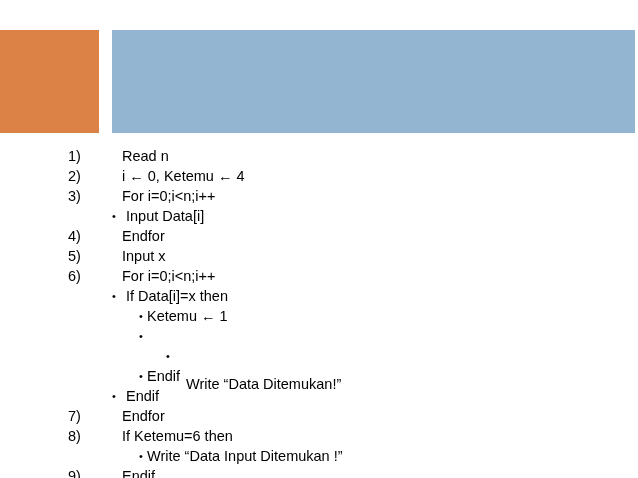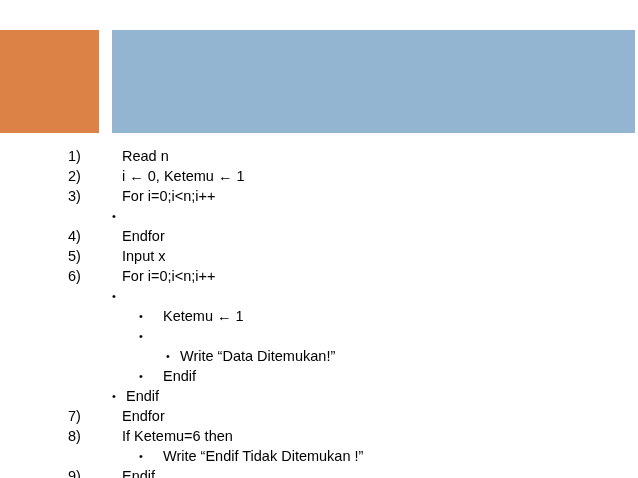--- a/index.html
+++ b/index.html
@@ -67,64 +67,66 @@
   
   .lvl-num > .algo-marker { left: 68px; }
   .lvl-num > .algo-text   { left: 122px; }
 
   
   .lvl-1 > .algo-marker { left: 112px; font-size: 11px; }
   .lvl-1 > .algo-text   { left: 126px; }
 
   
   .lvl-2 > .algo-marker { left: 139px; font-size: 11px; }
-  .lvl-2 > .algo-text   { left: 163px; }
+  .lvl-2 > .algo-text   { left: 147px; }
 
   
   .lvl-3 > .algo-marker { left: 166px; font-size: 11px; }
-  .lvl-3 > .algo-text   { left: 180px; }
+  .lvl-3 > .algo-text   { left: 186px; margin-top: 28px; }
 </style>
 </head>
 <body>
 
 <div id="banner">
   <div class="banner-block banner-orange"></div>
   <div class="banner-block banner-blue"></div>
 </div>
 
 <div id="algorithm">
     <div class="algo-line lvl-num">
       <span class="algo-marker">1)</span>
       <span class="algo-text">Read n</span>
     </div>
     <div class="algo-line lvl-num">
       <span class="algo-marker">2)</span>
-      <span class="algo-text">i ← 0, Ketemu ← 1</span>
+      <span class="algo-text">i ← 0, Ketemu ← 4</span>
     </div>
     <div class="algo-line lvl-num">
       <span class="algo-marker">3)</span>
       <span class="algo-text">For i=0;i&lt;n;i++</span>
     </div>
     <div class="algo-line lvl-1">
       <span class="algo-marker">•</span>
+      <span class="algo-text">Input Data[i]</span>
     </div>
     <div class="algo-line lvl-num">
       <span class="algo-marker">4)</span>
       <span class="algo-text">Endfor</span>
     </div>
     <div class="algo-line lvl-num">
       <span class="algo-marker">5)</span>
       <span class="algo-text">Input x</span>
     </div>
     <div class="algo-line lvl-num">
       <span class="algo-marker">6)</span>
       <span class="algo-text">For i=0;i&lt;n;i++</span>
     </div>
     <div class="algo-line lvl-1">
       <span class="algo-marker">•</span>
+      <span class="algo-text">If Data[i]=x then</span>
     </div>
     <div class="algo-line lvl-2">
       <span class="algo-marker">•</span>
       <span class="algo-text">Ketemu ← 1</span>
     </div>
     <div class="algo-line lvl-2">
       <span class="algo-marker">•</span>
     </div>
     <div class="algo-line lvl-3">
       <span class="algo-marker">•</span>
@@ -141,19 +143,19 @@
     <div class="algo-line lvl-num">
       <span class="algo-marker">7)</span>
       <span class="algo-text">Endfor</span>
     </div>
     <div class="algo-line lvl-num">
       <span class="algo-marker">8)</span>
       <span class="algo-text">If Ketemu=6 then</span>
     </div>
     <div class="algo-line lvl-2">
       <span class="algo-marker">•</span>
-      <span class="algo-text">Write “Endif Tidak Ditemukan !”</span>
+      <span class="algo-text">Write “Data Input Ditemukan !”</span>
     </div>
     <div class="algo-line lvl-num">
       <span class="algo-marker">9)</span>
       <span class="algo-text">Endif</span>
     </div>
   </div>
 
 </body></html>

